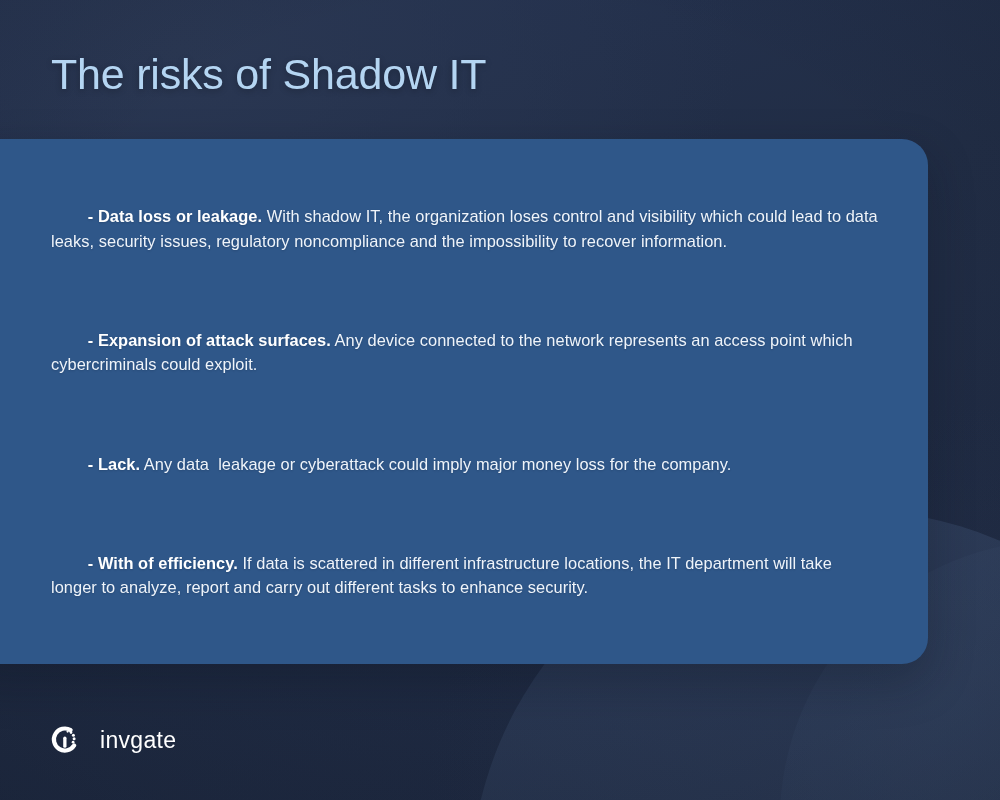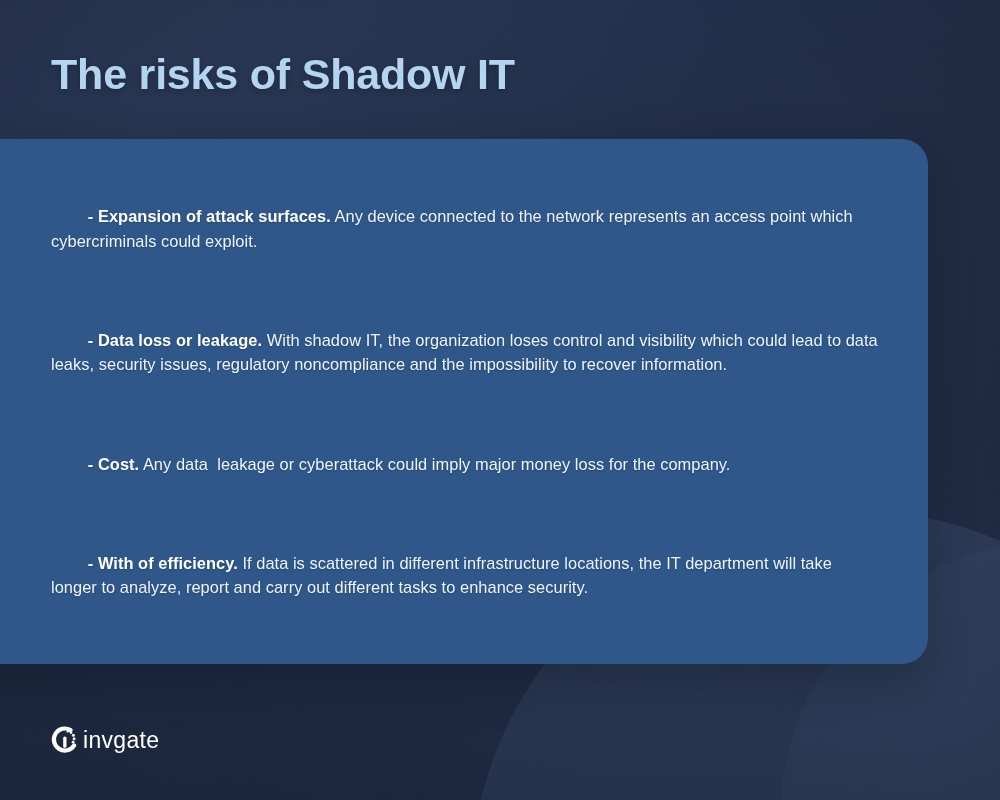--- a/index.html
+++ b/index.html
@@ -55,21 +55,21 @@
   }
 
   
   .title {
     position: absolute;
     left: 51px;
     top: 46px;
     margin: 0;
     font-size: 43px;
     line-height: 56px;
-    font-weight: 700;
+    font-weight: 400;
     letter-spacing: -0.2px;
     color: #b4d5f2;
     text-shadow: 0 2px 6px rgba(0,0,0,0.25);
     white-space: nowrap;
   }
 
   
   .card {
     position: absolute;
     left: -40px;
@@ -103,21 +103,21 @@
     color: #ffffff;
   }
 
   
   .logo {
     position: absolute;
     left: 50px;
     bottom: 45px;
     display: flex;
     align-items: center;
-    gap: 3px;
+    gap: 20px;
   }
   .logo-mark { display: block; }
   .logo-word {
     font-size: 23px;
     line-height: 23px;
     font-weight: 400;
     letter-spacing: 0.3px;
     color: #ffffff;
   }
 </style>
@@ -129,29 +129,29 @@
   <div class="bg-arc"></div>
   <div class="bg-arc-2"></div>
   <div class="bg-vignette"></div>
 
   <h1 class="title">The risks of Shadow IT</h1>
 
   <div class="card">
     <div class="card-inner">
 
       <p class="bullet">
+        <span class="lead">- Data loss or leakage.</span><span class="body"> With shadow IT, the organization loses control and visibility which could lead to data leaks, security issues, regulatory noncompliance and the impossibility to recover information.</span>
+      </p>
+
+      <p class="bullet">
         <span class="lead">- Expansion of attack surfaces.</span><span class="body"> Any device connected to the network represents an access point which cybercriminals could exploit.</span>
       </p>
 
       <p class="bullet">
-        <span class="lead">- Data loss or leakage.</span><span class="body"> With shadow IT, the organization loses control and visibility which could lead to data leaks, security issues, regulatory noncompliance and the impossibility to recover information.</span>
-      </p>
-
-      <p class="bullet">
-        <span class="lead">- Cost.</span><span class="body"> Any data  leakage or cyberattack could imply major money loss for the company.</span>
+        <span class="lead">- Lack.</span><span class="body"> Any data  leakage or cyberattack could imply major money loss for the company.</span>
       </p>
 
 
       <p class="bullet">
         <span class="lead">- With of efficiency.</span><span class="body"> If data is scattered in different infrastructure locations, the IT department will take longer to analyze, report and carry out different tasks to enhance security.</span>
       </p>
 
     </div>
   </div>
 

